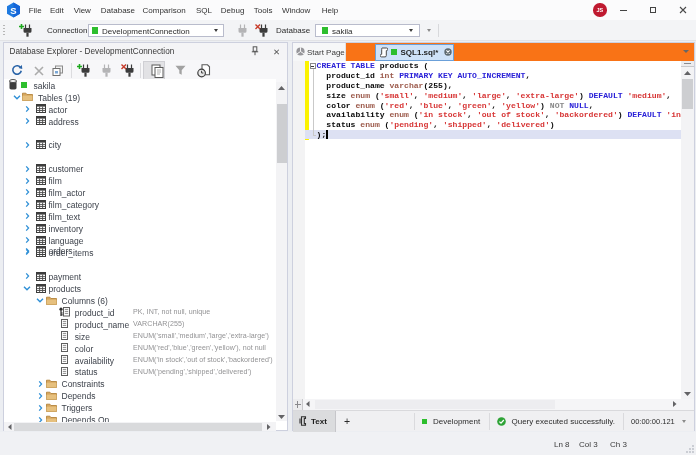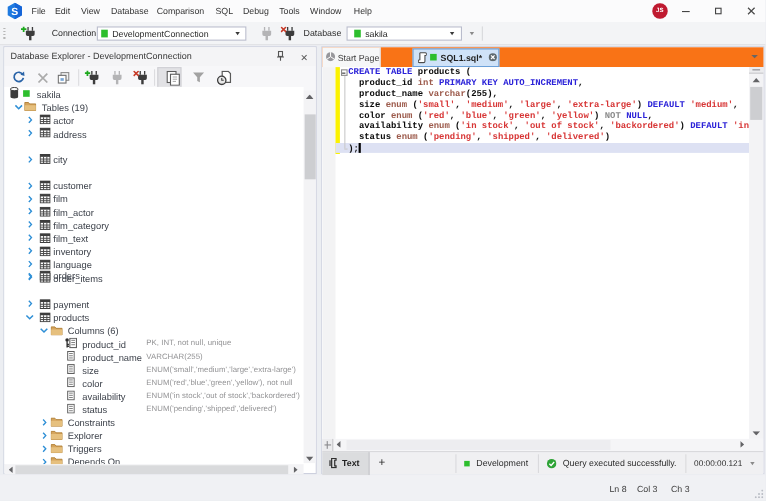--- a/index.html
+++ b/index.html
@@ -493,21 +493,21 @@
         <svg width="5" height="8" viewBox="0 0 5 8">
           <path d="M1.2 1.4 L3.6 4 L1.2 6.6" fill="none" stroke="#2e8fd6" stroke-width="1.25"></path>
         </svg>
       </div>
       <div class="a" style="left:41.5px;top:1.5px">
         <svg width="11" height="9" viewBox="0 0 11 9">
           <path d="M0.5 1.2 h3.4 l1 1.3 h5.6 v6 h-10 z" fill="#d6a55c" stroke="#b4843c" stroke-width="0.9"></path>
           <path d="M0.5 3.6 h10 v4.9 h-10 z" fill="#e6c07e"></path>
         </svg>
       </div>
-      <div class="a tx" style="left:57.5px;top:1.8px;font-size:8.5px;color:#3d424b">Explorer</div>
+      <div class="a tx" style="left:57.5px;top:1.8px;font-size:8.5px;color:#3d424b">Depends</div>
     </div>
 <div class="a" style="left:0;top:323.05px;width:272px;height:12px">
       <div class="a" style="left:33.5px;top:2px">
         <svg width="5" height="8" viewBox="0 0 5 8">
           <path d="M1.2 1.4 L3.6 4 L1.2 6.6" fill="none" stroke="#2e8fd6" stroke-width="1.25"></path>
         </svg>
       </div>
       <div class="a" style="left:41.5px;top:1.5px">
         <svg width="11" height="9" viewBox="0 0 11 9">
           <path d="M0.5 1.2 h3.4 l1 1.3 h5.6 v6 h-10 z" fill="#d6a55c" stroke="#b4843c" stroke-width="0.9"></path>

